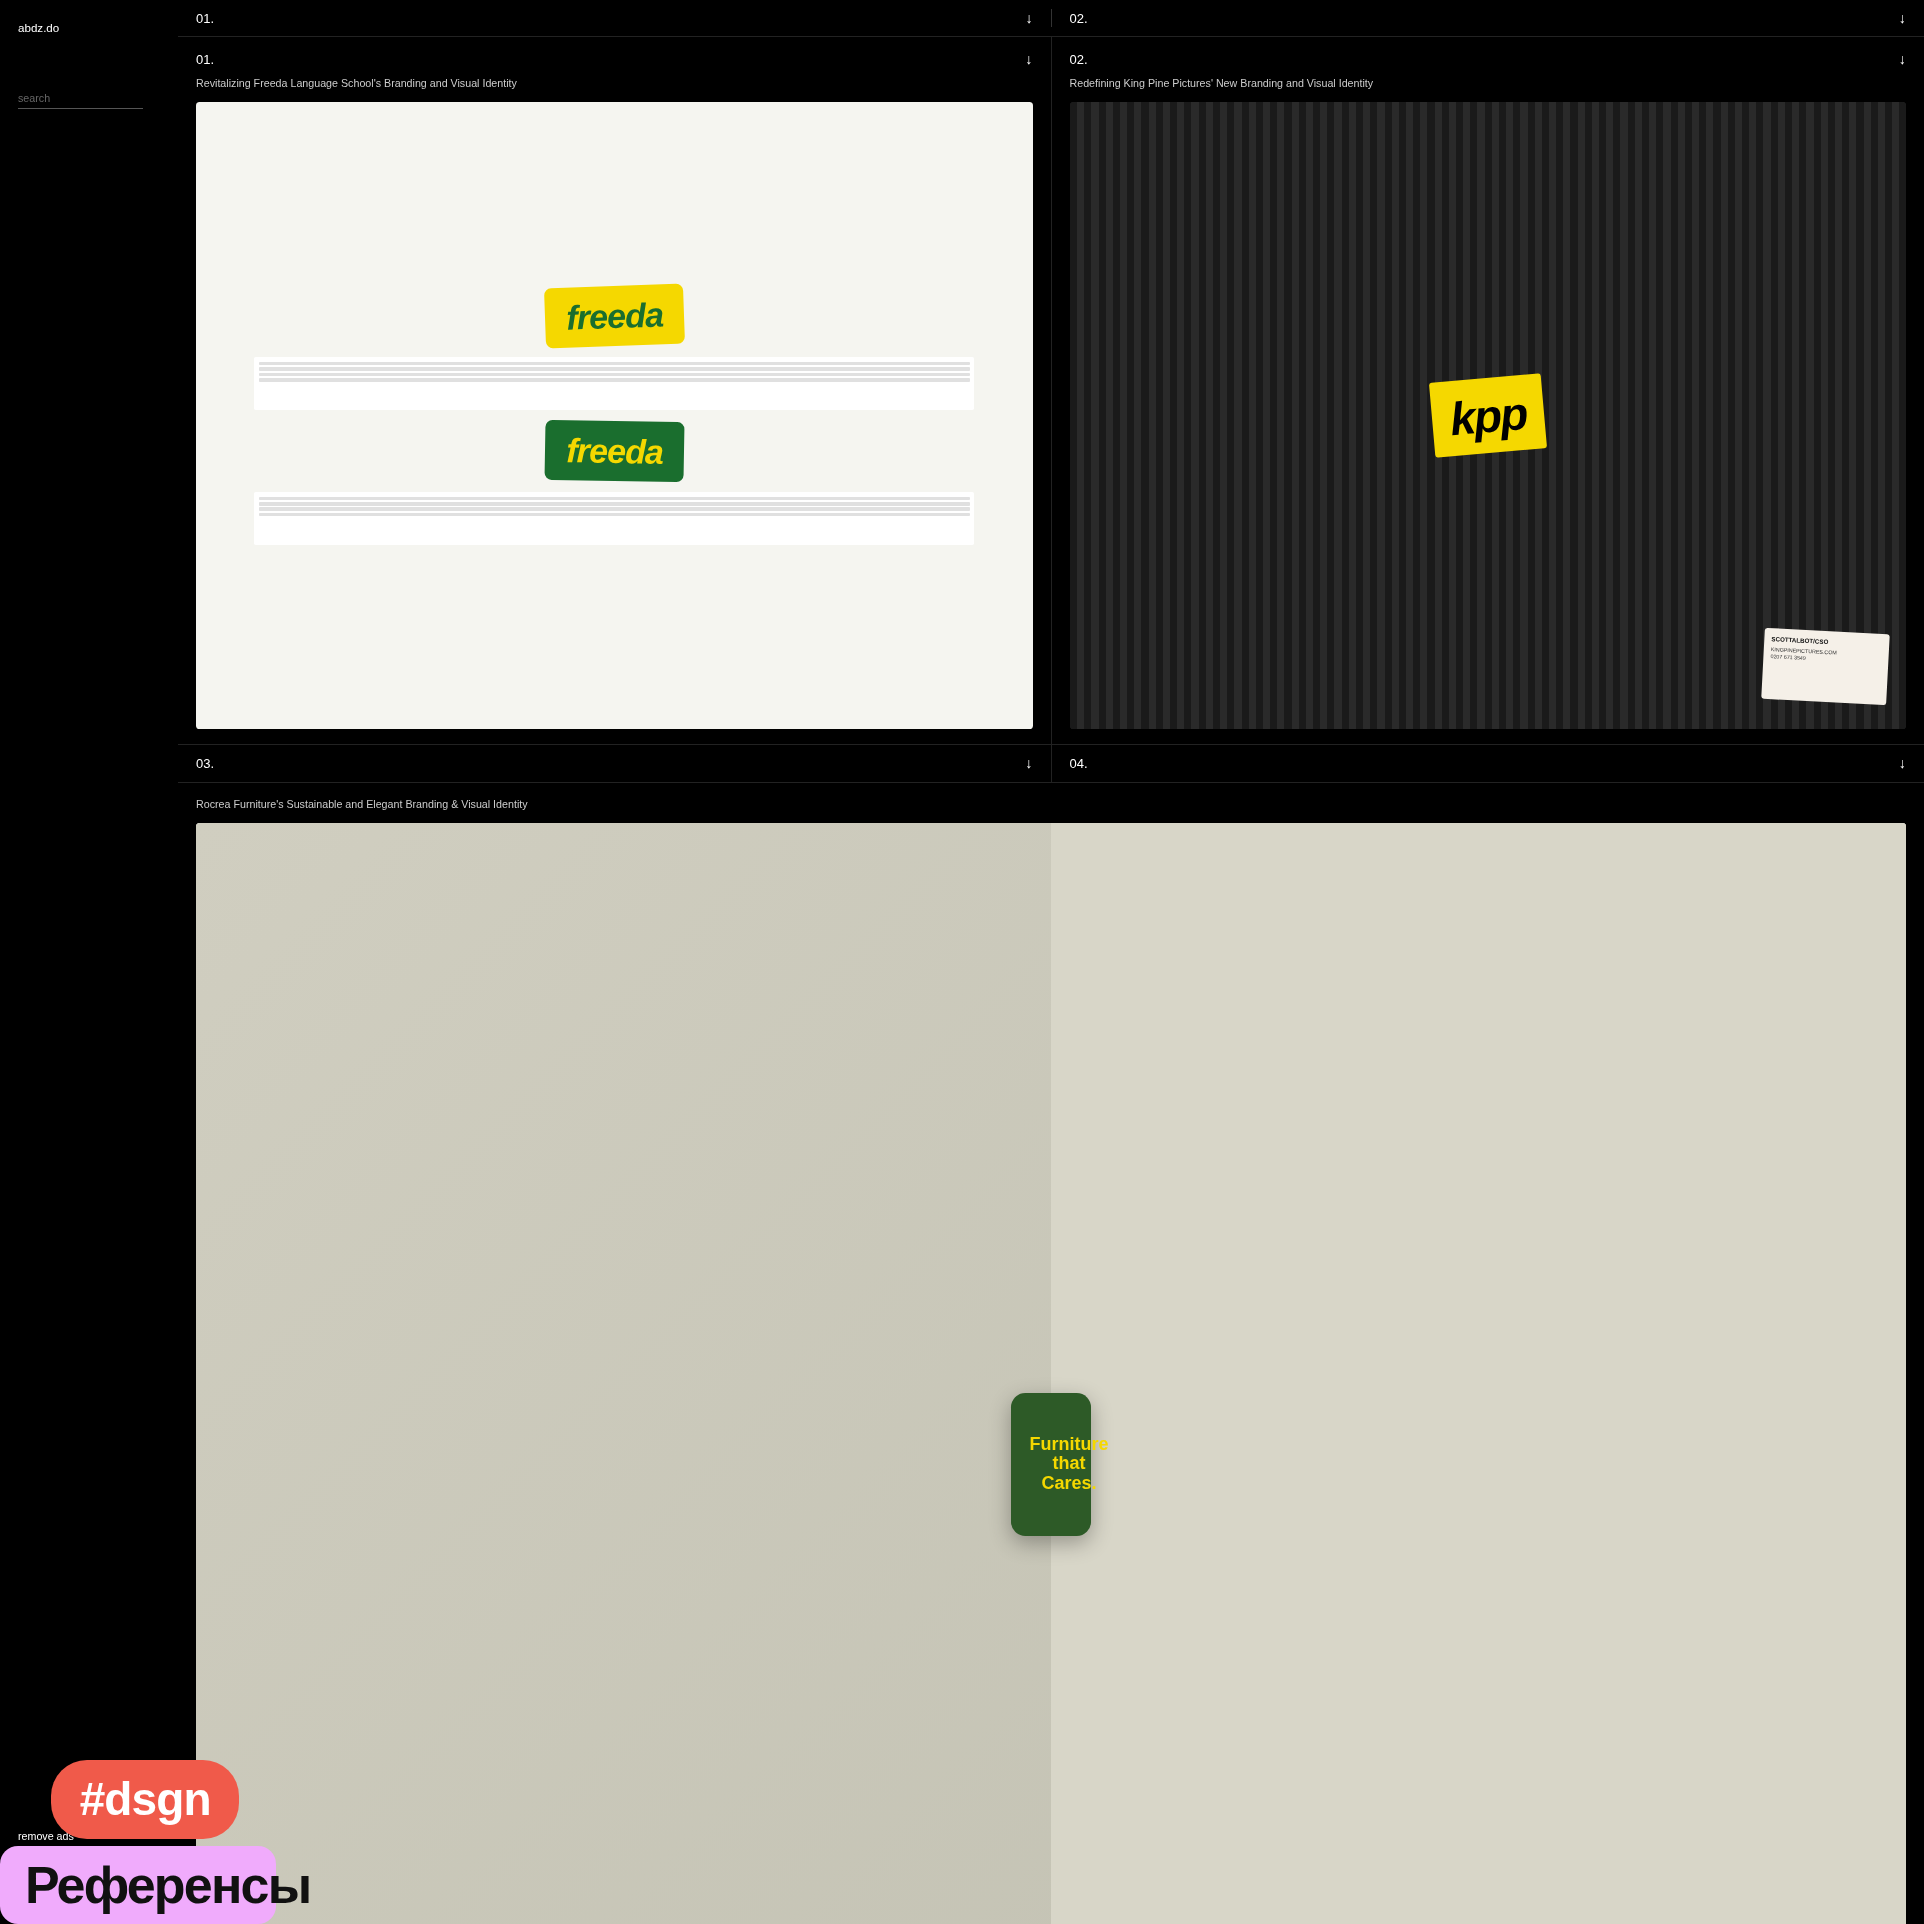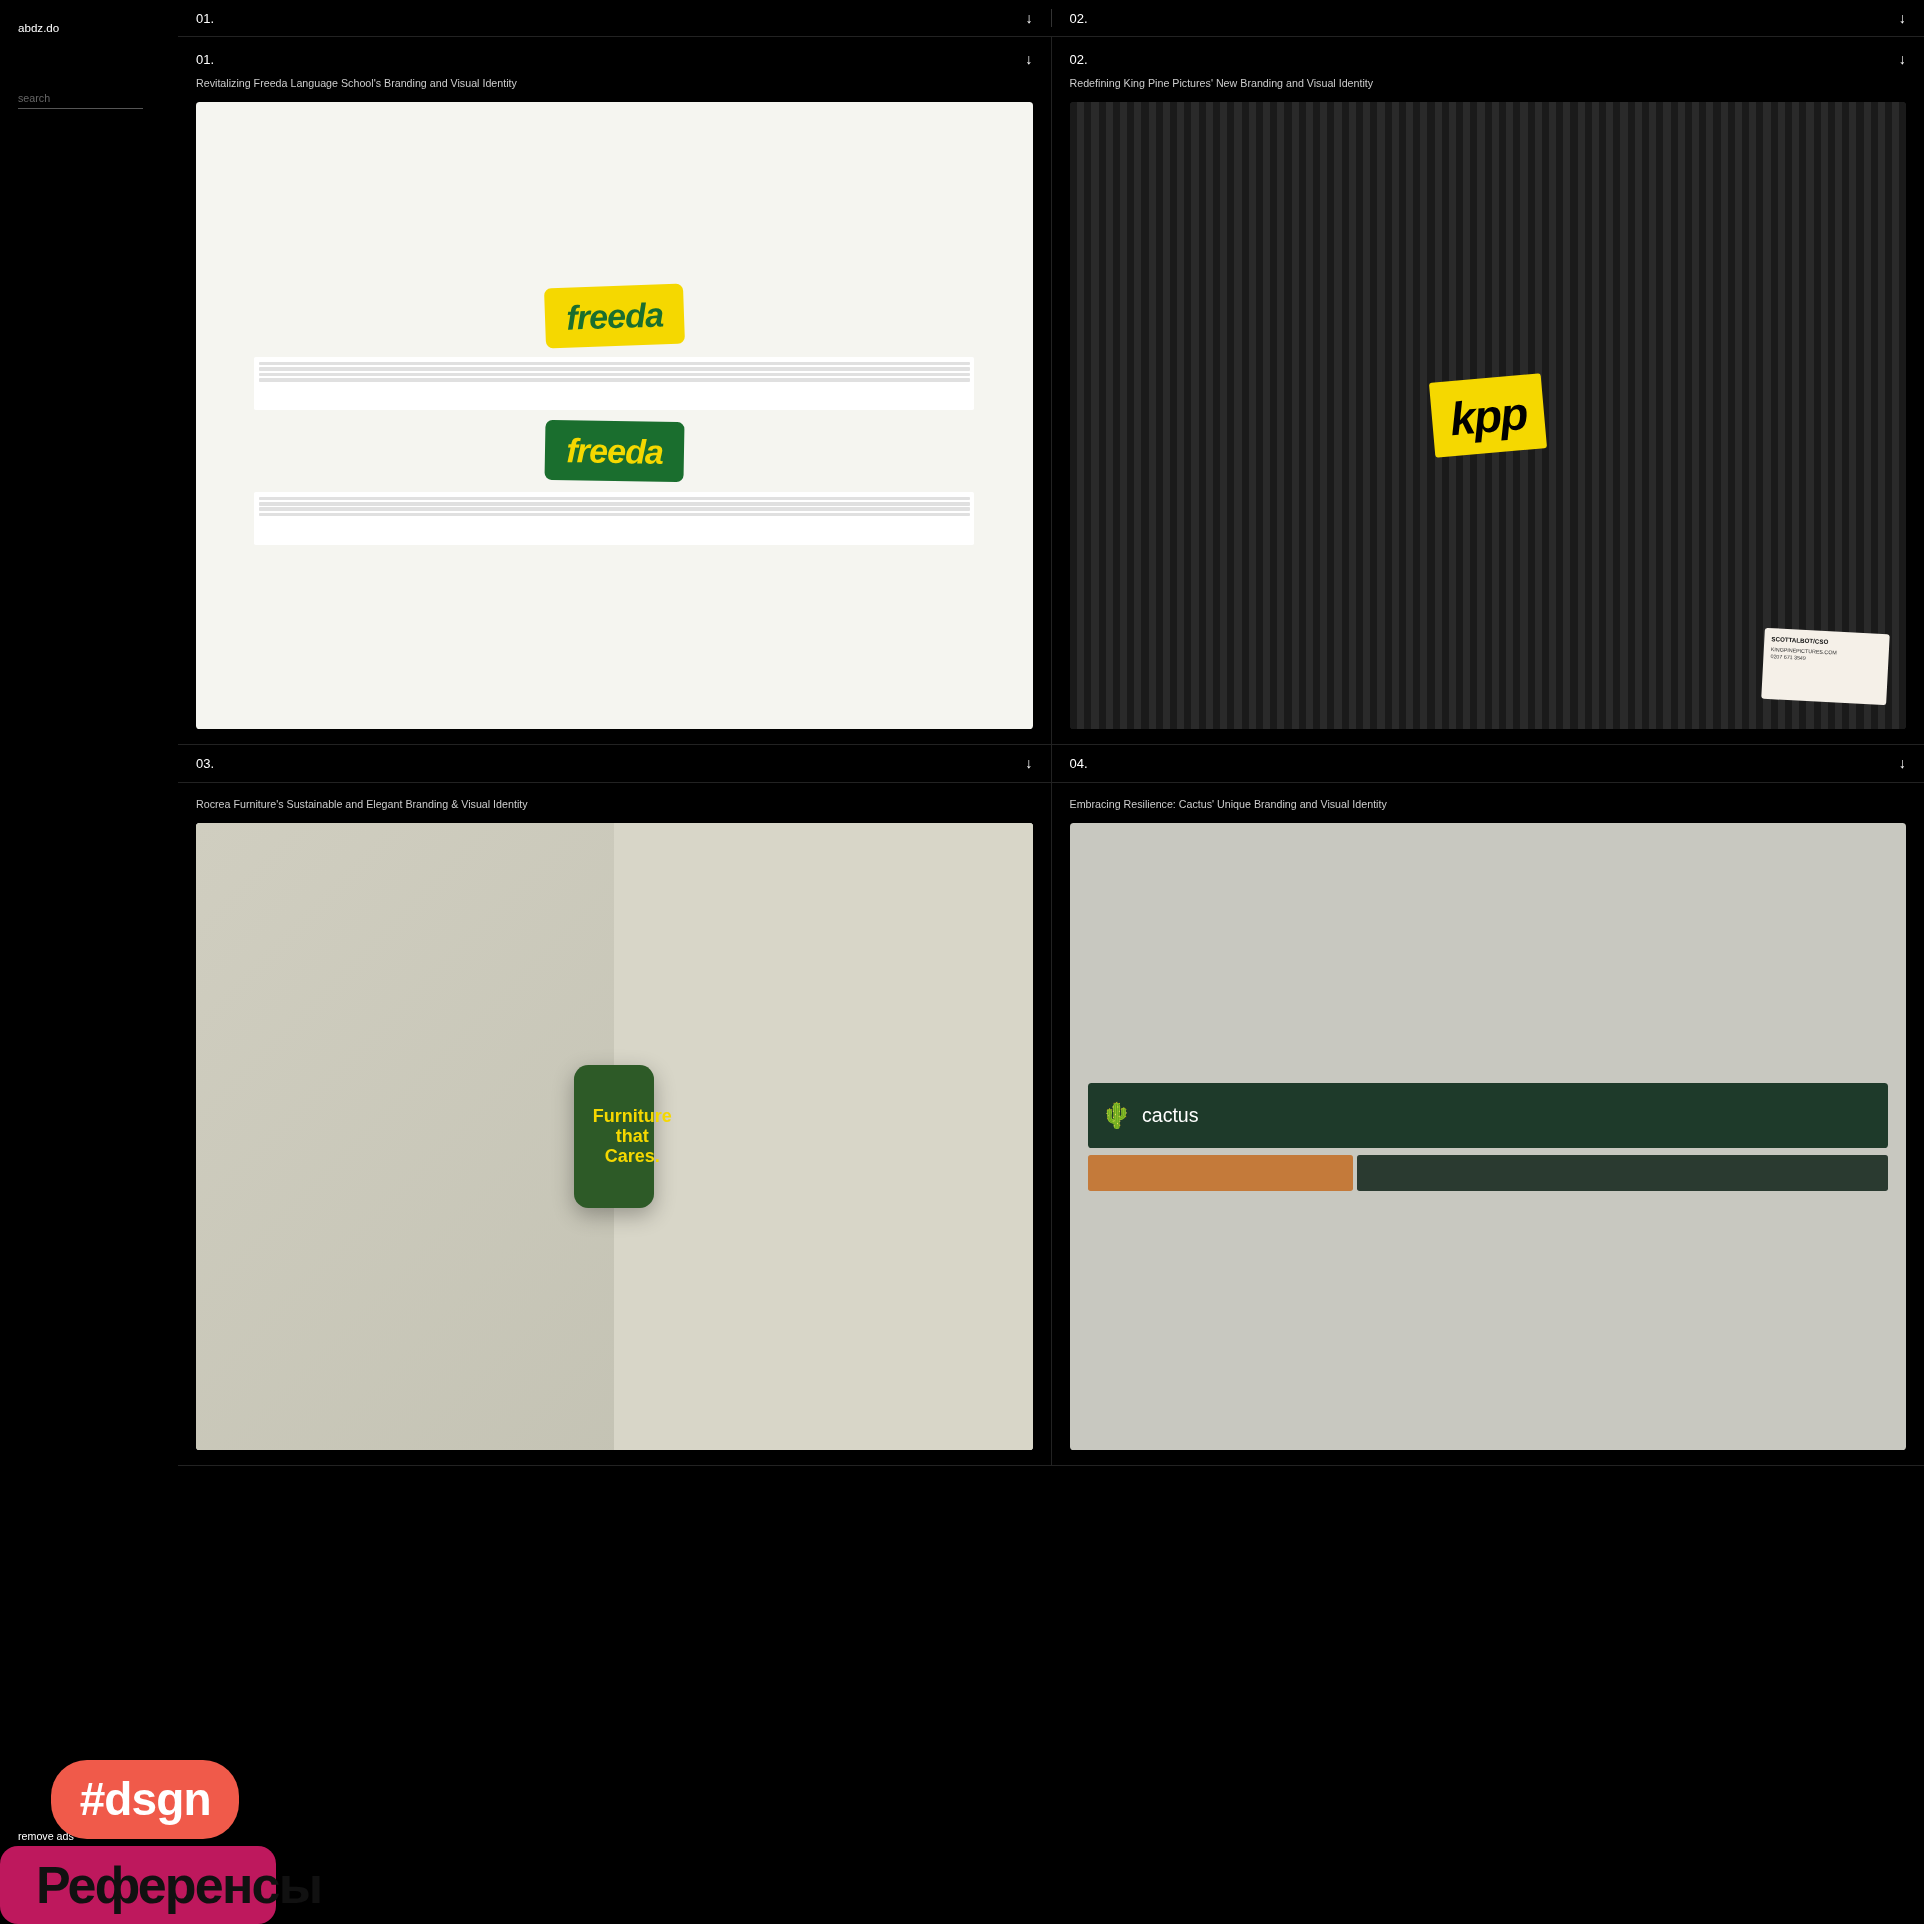--- a/index.html
+++ b/index.html
@@ -388,23 +388,23 @@
 
     .hashtag-text {
       font-size: 46px;
       font-weight: 900;
       color: #fff;
       letter-spacing: -0.9px;
     }
 
     .ref-pill {
       display: block;
-      background: #be185d;
+      background: #f0abfc;
       border-radius: 18px;
-      padding: 9px 36px;
+      padding: 9px 25px;
       margin-left: 0;
       margin-bottom: 0;
     }
 
     .ref-text {
       font-size: 52px;
       font-weight: 700;
       color: #111;
       letter-spacing: -1.8px;
     }
@@ -524,35 +524,20 @@
           <div class="rocrea-card">
             <div style="position:absolute; top:0;left:0;right:0;bottom:0; background: linear-gradient(135deg, #d0cec0 0%, #c0bfb0 100%);"></div>
             <div style="position:absolute; right:0; top:0; bottom:0; width:50%; background:#d8d6c8;"></div>
             <div class="rocrea-phone">
               <div class="rocrea-phone-text">Furniture<br>that<br>Cares.</div>
             </div>
           </div>
         </div>
       </div>
 
-      <div class="grid-cell">
-        <div class="cell-title">Embracing Resilience: Cactus' Unique Branding and Visual Identity</div>
-        <div class="card-image">
-          <div class="cactus-card">
-            <div class="cactus-dark-card">
-              <span class="cactus-icon">🌵</span>
-              <span class="cactus-brand-text">cactus</span>
-            </div>
-            <div class="cactus-swatches">
-              <div class="swatch-brown"></div>
-              <div class="swatch-dark"></div>
-            </div>
-          </div>
-        </div>
-      </div>
 
     </div>
   </div>
 </div>
 
 <div id="bottom-overlay">
   <div style="padding: 0 0 0 0;">
     <div class="hashtag-pill">
       <span class="hashtag-text">#dsgn</span>
     </div>

